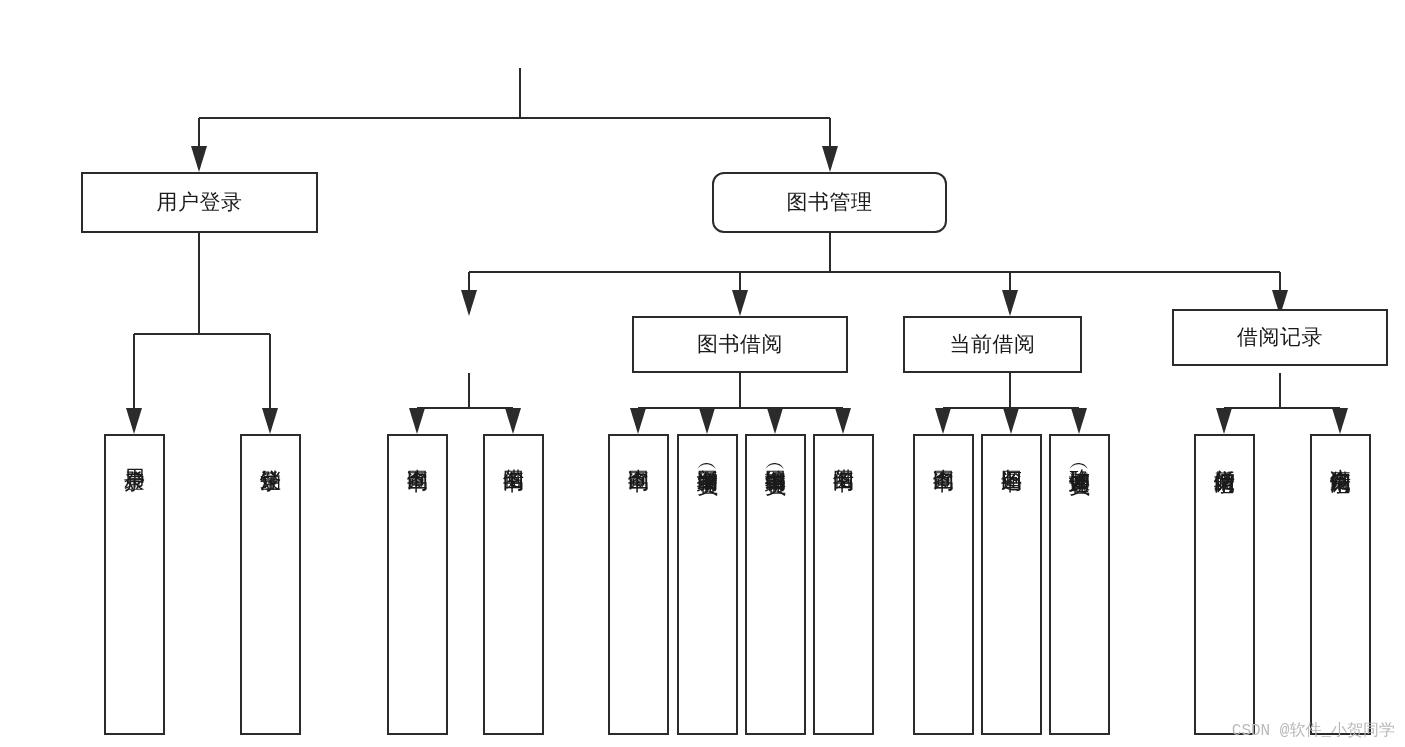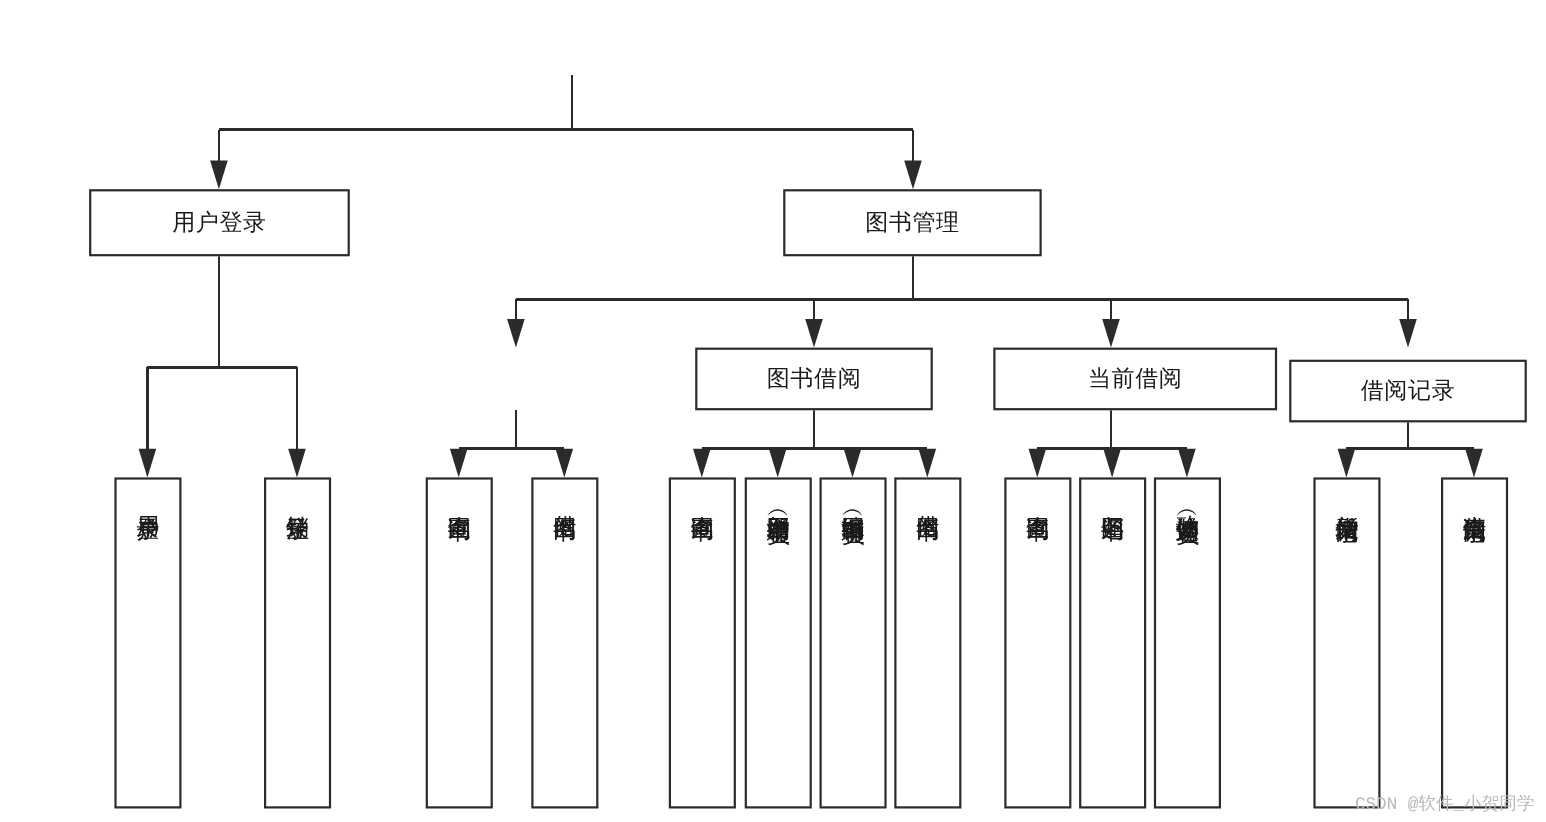--- a/index.html
+++ b/index.html
@@ -130,31 +130,31 @@
       <line x1="1224" y1="408" x2="1224" y2="410" stroke="#2b2b2b" stroke-width="2.5" shape-rendering="crispEdges"></line>
       <polygon points="1216,408 1232,408 1224,434" fill="#2b2b2b"></polygon>
       <line x1="1340" y1="408" x2="1340" y2="410" stroke="#2b2b2b" stroke-width="2.5" shape-rendering="crispEdges"></line>
       <polygon points="1332,408 1348,408 1340,434" fill="#2b2b2b"></polygon>
     </svg>
 
 
   <div class="node horiz" style="left:81px; top:172px; width:237px; height:61px;">
     <span class="label">用户登录</span>
   </div>
-  <div class="node horiz" style="left:712px; top:172px; width:235px; height:61px;">
+  <div class="node horiz" style="left:712px; top:172px; width:235px; height:61px;border-radius:12px;">
     <span class="label">图书管理</span>
   </div>
 
   <div class="node horiz" style="left:632px; top:316px; width:216px; height:57px;justify-content:center;">
     <span class="label">图书借阅</span>
   </div>
-  <div class="node horiz" style="left:903px; top:316px; width:258px; height:57px;">
+  <div class="node horiz" style="left:903px; top:316px; width:179px; height:57px;">
     <span class="label">当前借阅</span>
   </div>
-  <div class="node horiz" style="left:1172px; top:327px; width:216px; height:57px;">
+  <div class="node horiz" style="left:1172px; top:309px; width:216px; height:57px;">
     <span class="label">借阅记录</span>
   </div>
 
   <div class="node vert" style="left:104px; top:434px; width:61px; height:301px;">
     <span class="label">用户登录</span>
   </div>
   <div class="node vert" style="left:240px; top:434px; width:61px; height:301px;">
     <span class="label">注销登录</span>
   </div>
   <div class="node vert" style="left:387px; top:434px; width:61px; height:301px;">

